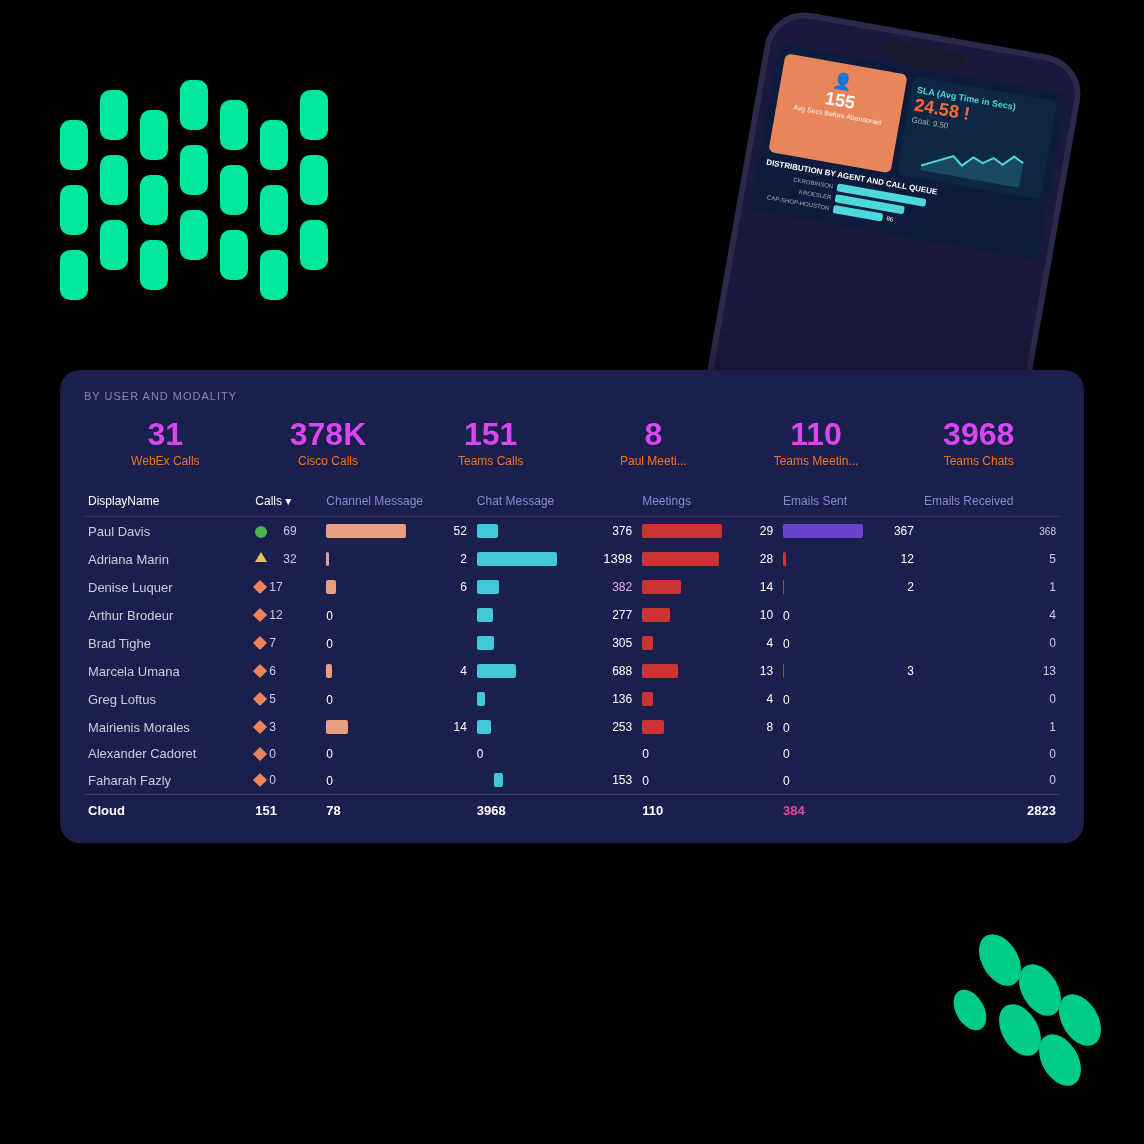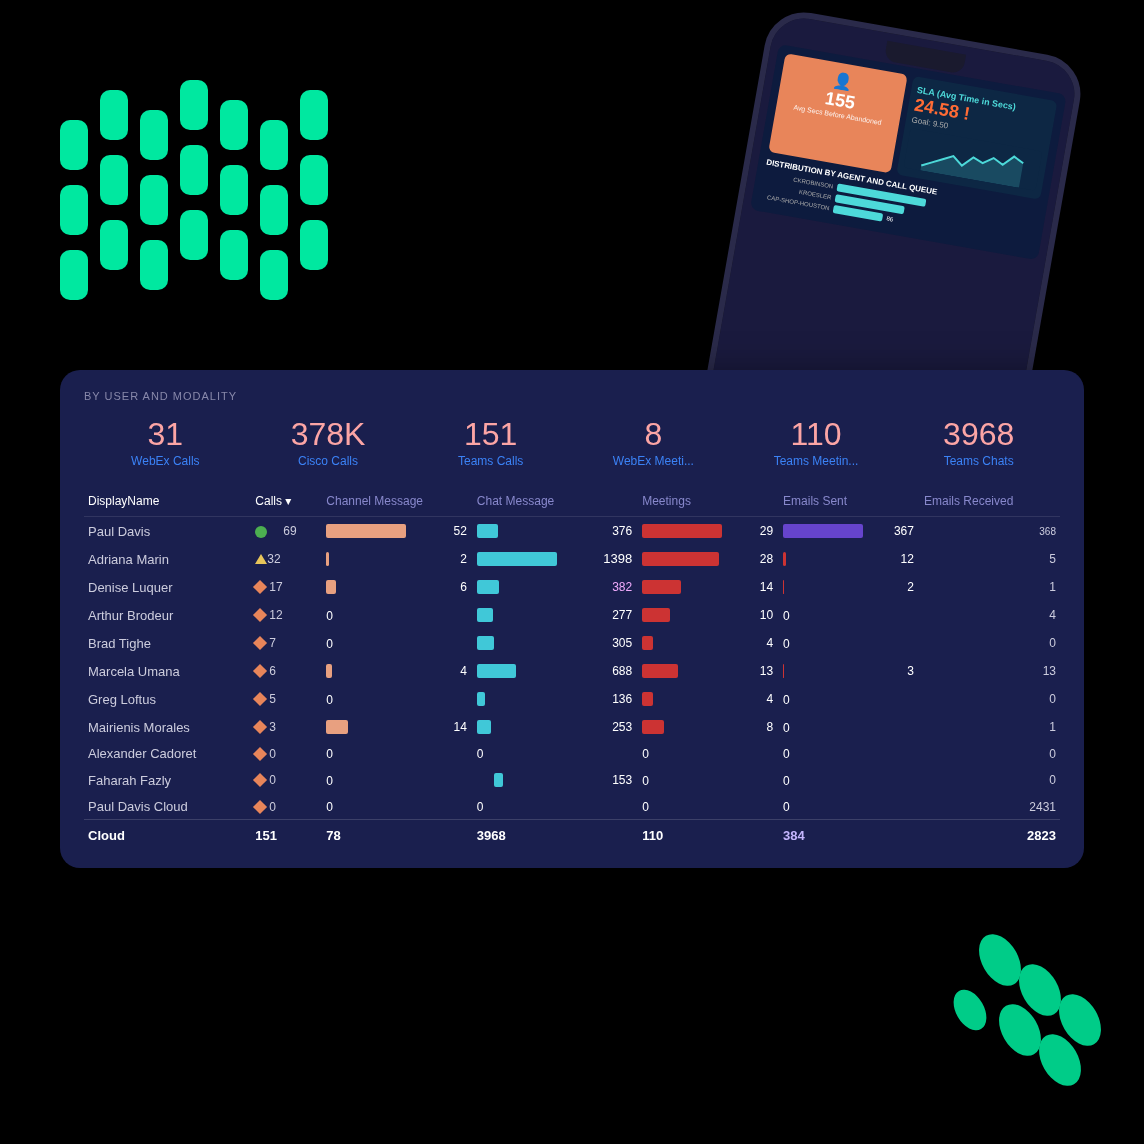--- a/index.html
+++ b/index.html
@@ -170,27 +170,27 @@
       display: flex;
       justify-content: space-between;
       margin-bottom: 20px;
     }
     .stat-item {
       text-align: center;
       flex: 1;
     }
     .stat-number {
       font-size: 32px;
-      font-weight: normal;
-      color: #fca5a5;
+      font-weight: bold;
+      color: #d946ef;
       line-height: 1;
     }
     .stat-desc {
       font-size: 12px;
-      color: #3b82f6;
+      color: #f97316;
       margin-top: 4px;
     }
 
     
     .data-table {
       width: 100%;
       border-collapse: collapse;
       font-size: 13px;
     }
     .data-table th {
@@ -341,21 +341,21 @@
     <div class="stat-item">
       <div class="stat-number">378K</div>
       <div class="stat-desc">Cisco Calls</div>
     </div>
     <div class="stat-item">
       <div class="stat-number">151</div>
       <div class="stat-desc">Teams Calls</div>
     </div>
     <div class="stat-item">
       <div class="stat-number">8</div>
-      <div class="stat-desc">WebEx Meeti...</div>
+      <div class="stat-desc">Paul Meeti...</div>
     </div>
     <div class="stat-item">
       <div class="stat-number">110</div>
       <div class="stat-desc">Teams Meetin...</div>
     </div>
     <div class="stat-item">
       <div class="stat-number">3968</div>
       <div class="stat-desc">Teams Chats</div>
     </div>
   </div>
@@ -403,21 +403,21 @@
             <div class="bar-cell" style="min-width:90px; position:relative; height:18px;">
     <div class="bar-bg bar-purple" style="width:80px; left:0; top:50%; transform:translateY(-50%); height:14px; position:absolute; border-radius:2px;"></div>
     <span class="bar-text" style="position:relative;z-index:1;display:block;text-align:right;padding-right:2px;color:white;font-size:12px;line-height:18px;">367</span>
   </div>
           </td>
     <td style="color:#ccd;font-size:10px;text-align:right;">368</td>
   </tr>
         <tr>
     <td style="color:#ccd;font-size:13px;">Adriana Marin</td>
     <td>
-      <div style="display:flex;align-items:center;gap:0;">
+      <div style="display:flex;align-items:flex-start;gap:16px;">
         <span style="width:0;height:0;border-left:6px solid transparent;border-right:6px solid transparent;border-bottom:10px solid #e8c55a;display:inline-block;"></span>
         <span style="color:#ccd;font-size:12px;">32</span>
       </div>
     </td>
     <td>
             <div class="bar-cell" style="min-width:90px; position:relative; height:18px;">
     <div class="bar-bg bar-salmon" style="width:3.076923076923077px; left:0; top:50%; transform:translateY(-50%); height:14px; position:absolute; border-radius:2px;"></div>
     <span class="bar-text" style="position:relative;z-index:1;display:block;text-align:right;padding-right:2px;color:white;font-size:12px;line-height:18px;">2</span>
   </div>
           </td>
@@ -663,47 +663,25 @@
     <span class="bar-text" style="position:relative;z-index:1;display:block;text-align:right;padding-right:2px;color:white;font-size:12px;line-height:18px;">153</span>
   </div>
           </td>
     <td>
             <div class="bar-cell"><span class="bar-text">0</span></div>
           </td>
     <td>
             <div class="bar-cell"><span class="bar-text">0</span></div>
           </td>
     <td style="color:#ccd;font-size:12px;text-align:right;">0</td>
-  </tr>
-        <tr>
-    <td style="color:#ccd;font-size:13px;">Paul Davis Cloud</td>
-    <td>
-      <div style="display:flex;align-items:center;gap:4px;">
-        <span style="width:10px;height:10px;background:#e8855a;transform:rotate(45deg);display:inline-block;"></span>
-        <span style="color:#ccd;font-size:12px;">0</span>
-      </div>
-    </td>
-    <td>
-            <div class="bar-cell"><span class="bar-text">0</span></div>
-          </td>
-    <td>
-            <div class="bar-cell"><span class="bar-text">0</span></div>
-          </td>
-    <td>
-            <div class="bar-cell"><span class="bar-text">0</span></div>
-          </td>
-    <td>
-            <div class="bar-cell"><span class="bar-text">0</span></div>
-          </td>
-    <td style="color:#ccd;font-size:12px;text-align:right;">2431</td>
   </tr>
         <tr class="total-row">
   <td><strong>Cloud</strong></td>
   <td style="color:white;">151</td>
   <td style="color:white;">78</td>
   <td style="color:white;">3968</td>
   <td style="color:white;">110</td>
-  <td style="color:#c4b5fd;">384</td>
+  <td style="color:#ec4899;">384</td>
   <td style="color:white;text-align:right;">2823</td>
 </tr>
       </tbody>
   </table>
 </div>
 
 </body></html>

